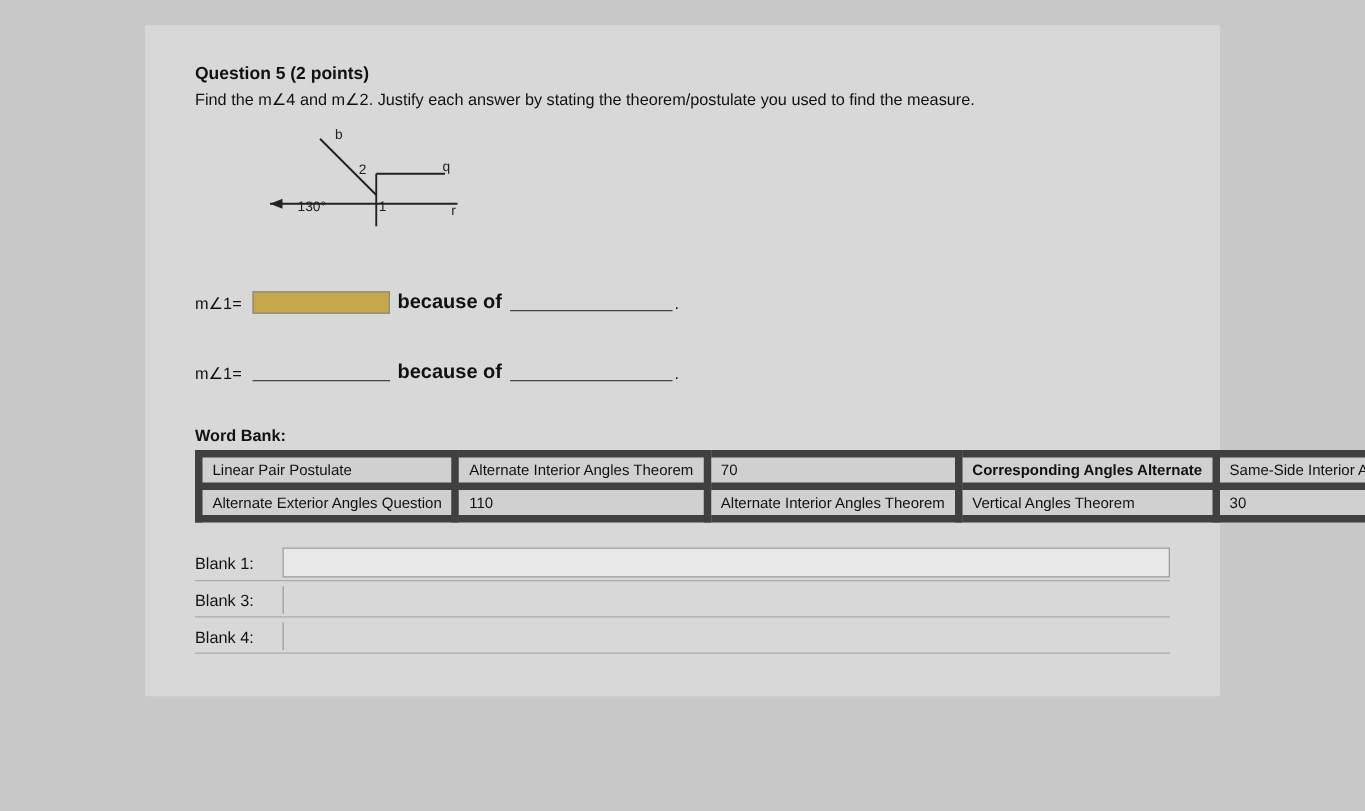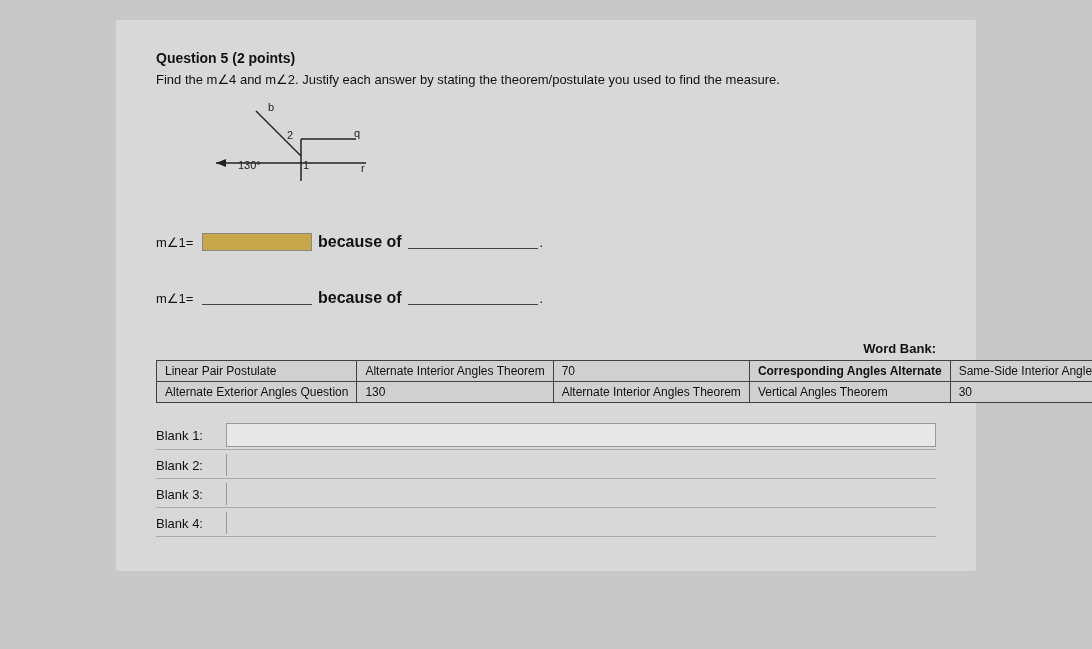--- a/index.html
+++ b/index.html
@@ -71,28 +71,27 @@
       height: 14px;
       vertical-align: bottom;
     }
     .word-bank-section {
       margin-bottom: 20px;
     }
     .word-bank-title {
       font-size: 13px;
       font-weight: bold;
       margin-bottom: 4px;
-      text-align: right;
     }
     .word-bank-table {
       border-collapse: collapse;
       width: 100%;
     }
     .word-bank-table td {
-      border: 1px solid #404040;
+      border: 6px solid #404040;
       padding: 3px 8px;
       font-size: 12px;
       white-space: nowrap;
       background: #d0d0d0;
     }
     .blanks-section {
       margin-top: 10px;
     }
     .blank-row {
       display: flex;
@@ -180,40 +179,36 @@
       <tbody>
           <tr>
         <td>Linear Pair Postulate</td>
         <td>Alternate Interior Angles Theorem</td>
         <td>70</td>
         <td><strong>Corresponding Angles Alternate</strong></td>
         <td>Same-Side Interior Angles Theorem</td>
       </tr>
       <tr>
         <td>Alternate Exterior Angles Question</td>
-        <td>130</td>
+        <td>110</td>
         <td>Alternate Interior Angles Theorem</td>
         <td>Vertical Angles Theorem</td>
         <td>30</td>
 
       </tr>
     </tbody>
       </table>
   </div>
 
   <div class="blanks-section">
     <div class="blank-row blank-row-1">
       <span class="blank-label">Blank 1:</span>
       <input class="blank-input" type="text" style="">
     </div>
     <div class="blank-row">
-      <span class="blank-label">Blank 2:</span>
-      <input class="blank-input" type="text" style="">
-    </div>
-    <div class="blank-row">
       <span class="blank-label">Blank 3:</span>
       <input class="blank-input" type="text" style="">
     </div>
     <div class="blank-row">
       <span class="blank-label">Blank 4:</span>
       <input class="blank-input" type="text" style="">
     </div>
   </div>
 
 </div>

